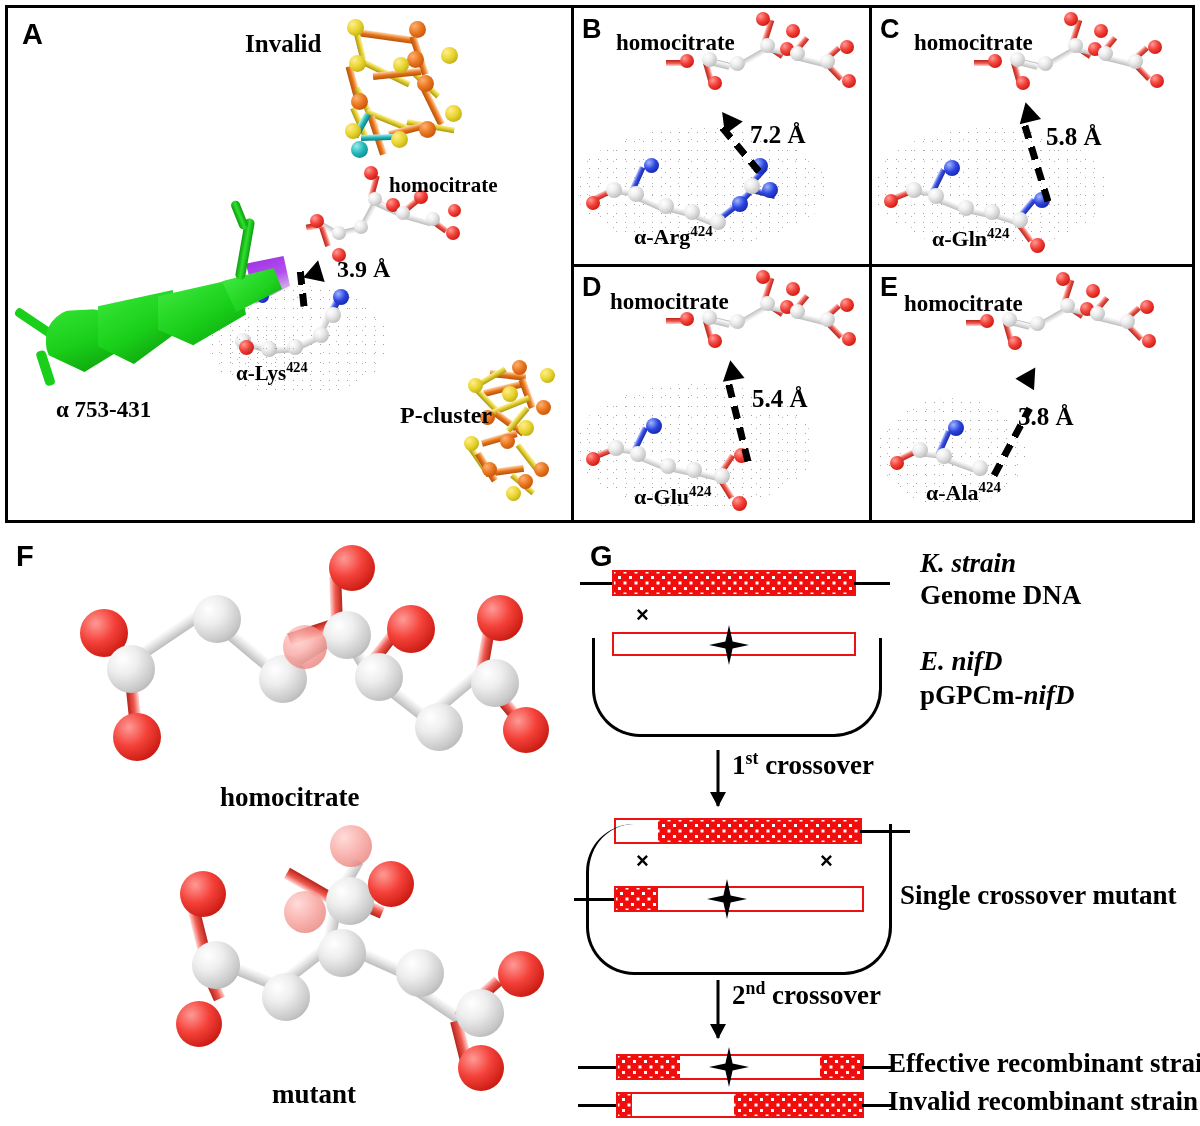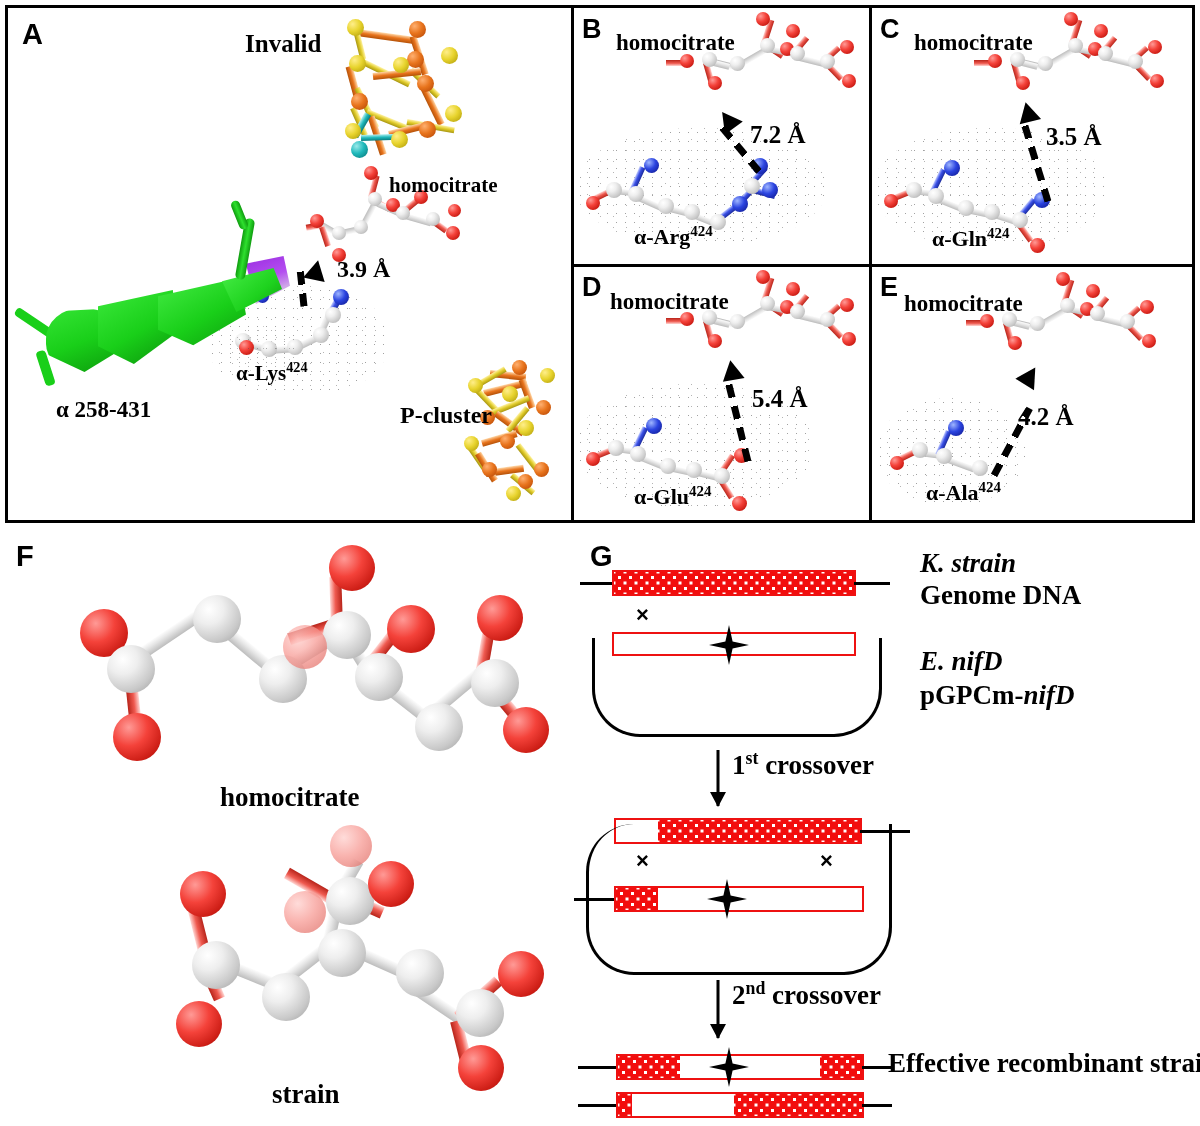--- a/index.html
+++ b/index.html
@@ -194,21 +194,21 @@
       <div class="ribbon" style="left:206px;top:22px;width:60px;height:44px;
             background:linear-gradient(140deg,#48ee48 0%,#1ed21e 60%,#0e9b0e 100%);
             clip-path:polygon(0% 30%,86% 0%,100% 48%,24% 100%);"></div>
 
       <div class="ribbon" style="left:224px;top:-28px;width:10px;height:62px;border-radius:6px;
             transform:rotate(10deg);background:linear-gradient(90deg,#0f9c0f,#2ee02e,#0f9c0f);"></div>
       <div class="ribbon" style="left:219px;top:-46px;width:9px;height:30px;border-radius:6px;
             transform:rotate(-22deg);background:linear-gradient(90deg,#0f9c0f,#2ee02e,#0f9c0f);"></div>
     </div>
 
-    <div class="lbl" style="left:48px;top:390px;font-size:23px;">α 258-431</div>
+    <div class="lbl" style="left:48px;top:390px;font-size:23px;">α 753-431</div>
 
     <div class="lbl" style="left:228px;top:352px;font-size:21px;">
       <span>α-Lys</span><sup>424</sup>
     </div>
 
     <div class="dashshaft" style="left:296px;top:295px;width:36px;transform:rotate(-96deg);"></div>
     <div class="arrowsolid" style="left:308px;top:262px;width:0;height:0;">
       <div class="head" style="left:-10px;transform:translateY(-50%) rotate(-78deg);"></div>
     </div>
     <div class="lbl" style="left:329px;top:249px;font-size:24px;">3.9 Å</div>
@@ -368,21 +368,21 @@
       <div class="atom C" style="left:100px;top:68px;width:16px;height:16px;"></div>
       <div class="atom C" style="left:128px;top:76px;width:16px;height:16px;"></div>
       <div class="atom N" style="left:150px;top:56px;width:16px;height:16px;"></div>
       <div class="atom O" style="left:146px;top:102px;width:15px;height:15px;"></div>
     </div>
 
     <div class="dashshaft" style="left:178px;top:190px;width:82px;transform:rotate(-107deg);"></div>
     <div class="arrowsolid" style="left:150px;top:104px;width:0;height:0;">
       <div class="head" style="left:-2px;transform:translateY(-50%) rotate(-104deg);"></div>
     </div>
-    <div class="lbl" style="left:176px;top:116px;font-size:25px;">3.5 Å</div>
+    <div class="lbl" style="left:176px;top:116px;font-size:25px;">5.8 Å</div>
 
     <div class="lbl" style="left:62px;top:218px;font-size:22px;">
       <span>α-Gln</span><sup>424</sup>
     </div>
   </div>
 
   <div class="panel" style="left:572px;top:266px;width:288px;height:254px;">
     <div class="plabel" style="left:10px;top:8px;">D</div>
     <div class="lbl" style="left:38px;top:24px;font-size:23px;">homocitrate</div>
 
@@ -492,21 +492,21 @@
       <div class="atom C" style="left:22px;top:34px;width:16px;height:16px;"></div>
       <div class="atom C" style="left:46px;top:40px;width:16px;height:16px;"></div>
       <div class="atom N" style="left:58px;top:12px;width:16px;height:16px;"></div>
       <div class="atom C" style="left:82px;top:52px;width:16px;height:16px;"></div>
     </div>
 
     <div class="dashshaft" style="left:124px;top:206px;width:76px;transform:rotate(-62deg);"></div>
     <div class="arrowsolid" style="left:156px;top:110px;width:0;height:0;">
       <div class="head" style="left:-6px;transform:translateY(-50%) rotate(-58deg);"></div>
     </div>
-    <div class="lbl" style="left:148px;top:138px;font-size:25px;">4.2 Å</div>
+    <div class="lbl" style="left:148px;top:138px;font-size:25px;">3.8 Å</div>
 
     <div class="lbl" style="left:56px;top:214px;font-size:22px;">
       <span>α-Ala</span><sup>424</sup>
     </div>
   </div>
 
   <div class="panel" style="left:0px;top:528px;width:580px;height:598px;">
     <div class="plabel" style="left:16px;top:14px;font-size:29px;">F</div>
 
     <div style="position:absolute;left:55px;top:35px;width:480px;height:230px;">
@@ -562,21 +562,21 @@
       <div class="atom C" style="left:168px;top:96px;width:48px;height:48px;"></div>
       <div class="atom C" style="left:176px;top:44px;width:48px;height:48px;"></div>
       <div class="atom Ofaint" style="left:134px;top:58px;width:42px;height:42px;"></div>
       <div class="atom Ofaint" style="left:180px;top:-8px;width:42px;height:42px;"></div>
       <div class="atom O" style="left:218px;top:28px;width:46px;height:46px;"></div>
       <div class="atom C" style="left:246px;top:116px;width:48px;height:48px;"></div>
       <div class="atom C" style="left:306px;top:156px;width:48px;height:48px;"></div>
       <div class="atom O" style="left:348px;top:118px;width:46px;height:46px;"></div>
       <div class="atom O" style="left:308px;top:212px;width:46px;height:46px;"></div>
     </div>
-    <div class="lbl" style="left:272px;top:552px;font-size:27px;">strain</div>
+    <div class="lbl" style="left:272px;top:552px;font-size:27px;">mutant</div>
   </div>
 
   <div class="panel" style="left:580px;top:528px;width:620px;height:598px;">
 
     <div class="plabel" style="left:10px;top:14px;font-size:29px;">G</div>
 
     <div class="line" style="left:0px;top:54px;width:38px;"></div>
     <div class="bar" style="left:32px;top:42px;width:244px;height:26px;">
       <div class="barfill" style="left:0;right:0;"></div>
     </div>
@@ -621,20 +621,21 @@
       <div class="barfill" style="left:0;width:42px;"></div>
     </div>
     <div class="star" style="left:126px;top:350px;">
       <svg width="42" height="42" viewBox="0 0 42 42">
         <path d="M21 1 L24.6 17.4 L41 21 L24.6 24.6 L21 41 L17.4 24.6 L1 21 L17.4 17.4 Z" fill="#000"></path>
       </svg>
     </div>
     <div class="plasmid" style="left:6px;top:296px;width:300px;height:148px;border-radius:48px 0 48px 48px;border-top:none;
                 border-left:3px solid #000;border-right:3px solid #000;"></div>
 
+    <div class="gtext" style="left:320px;top:352px;font-size:27px;">Single crossover mutant</div>
 
     <div class="downarrow" style="left:130px;top:452px;width:16px;height:58px;">
       <div class="sh"></div>
         <div class="hd"></div>
     </div>
     <div class="gtext" style="left:152px;top:450px;font-size:27px;">
       <span>2</span><span class="sup">nd</span>&nbsp;<span>crossover</span>
     </div>
 
     <div class="line" style="left:-2px;top:538px;width:44px;"></div>
@@ -649,15 +650,16 @@
     </div>
     <div class="line" style="left:282px;top:538px;width:30px;"></div>
     <div class="gtext" style="left:308px;top:520px;font-size:27px;">Effective  recombinant  strain</div>
 
     <div class="line" style="left:-2px;top:576px;width:44px;"></div>
     <div class="bar" style="left:36px;top:564px;width:248px;height:26px;">
       <div class="barfill" style="left:0;width:14px;"></div>
       <div class="barfill" style="right:0;width:128px;"></div>
     </div>
     <div class="line" style="left:282px;top:576px;width:30px;"></div>
+    <div class="gtext" style="left:308px;top:558px;font-size:27px;">Invalid recombinant strain</div>
   </div>
 
 </div>
 
 </body></html>

